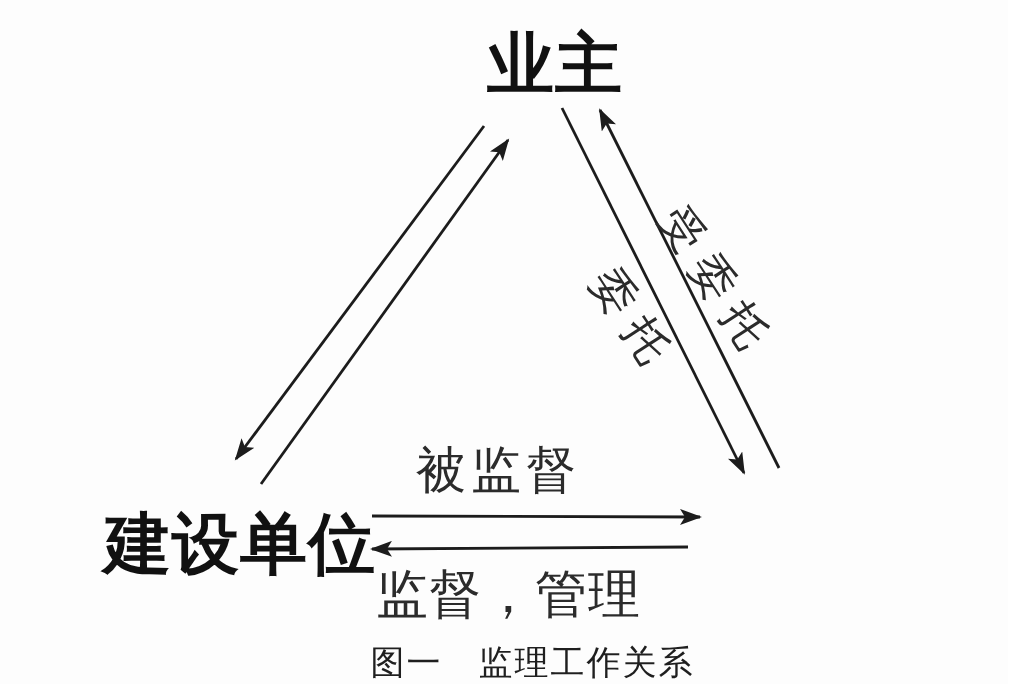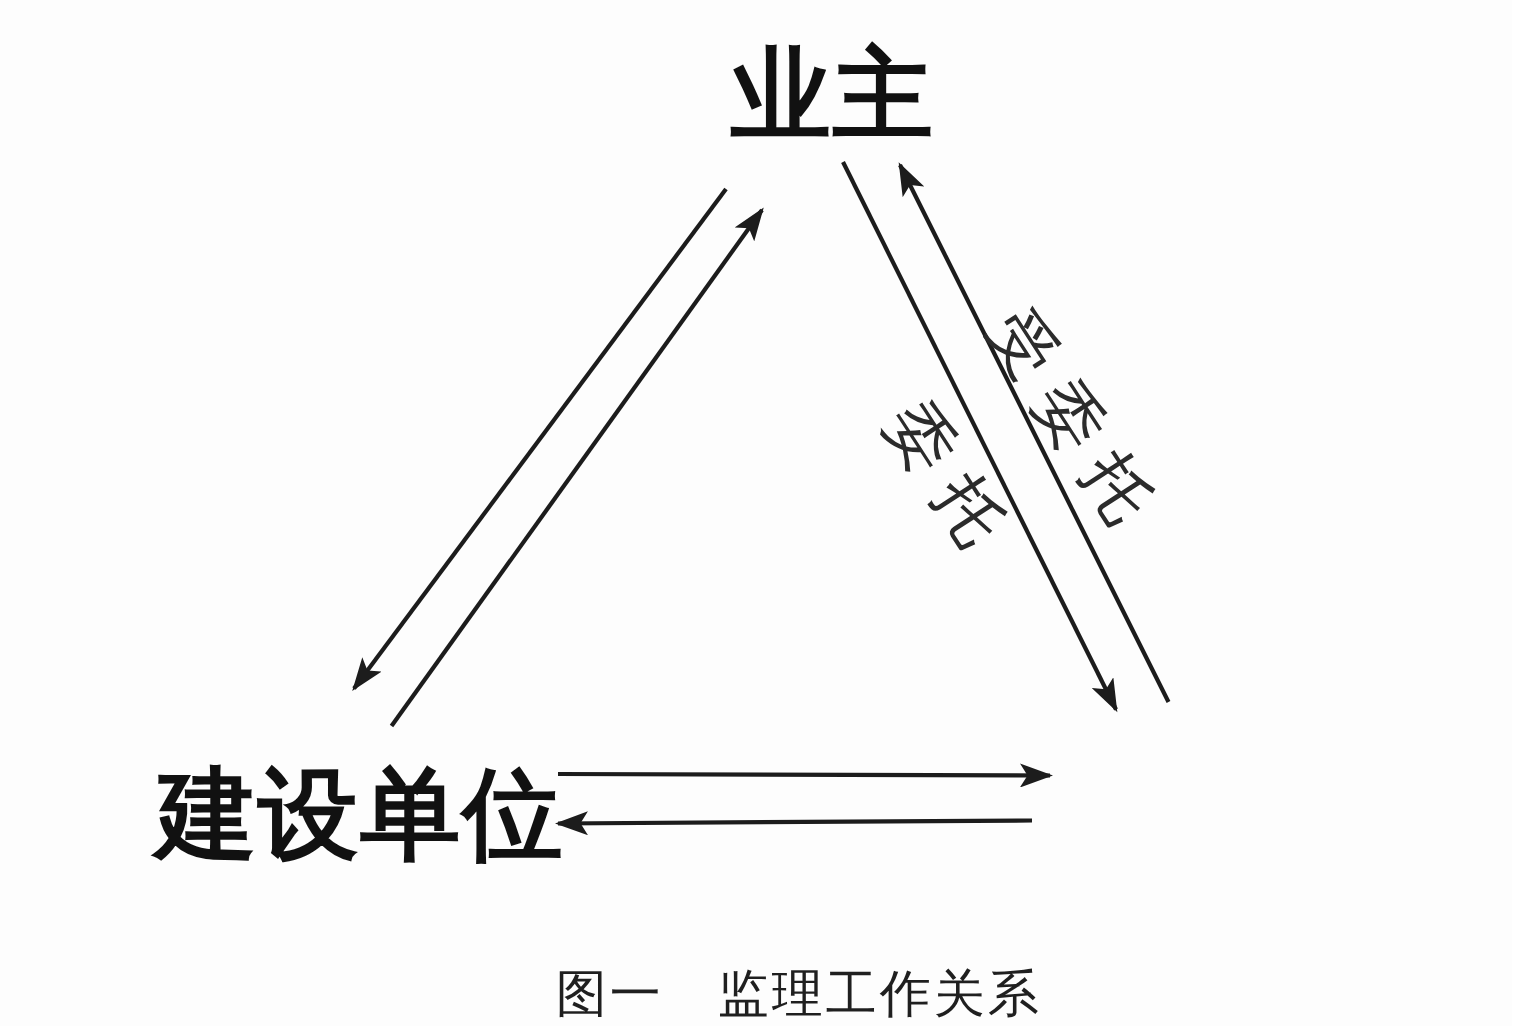--- a/index.html
+++ b/index.html
@@ -102,16 +102,18 @@
     <line x1="779" y1="468" x2="600" y2="110" marker-end="url(#arrowhead)"></line>
     <line x1="372" y1="516" x2="700" y2="517" marker-end="url(#arrowhead)"></line>
     <line x1="688" y1="547" x2="372" y2="549" marker-end="url(#arrowhead)"></line>
   </svg>
 
   <div class="node node-owner">业主</div>
   <div class="node node-construction">建设单位</div>
 
   <div class="edge-label label-entrust">委托</div>
   <div class="edge-label label-accept-entrust">受委托</div>
+  <div class="edge-label label-supervised">被监督</div>
+  <div class="edge-label label-supervise-manage">监督，管理</div>
 
   <div class="caption">图一　监理工作关系</div>
 
 </div>
 
 </body></html>

